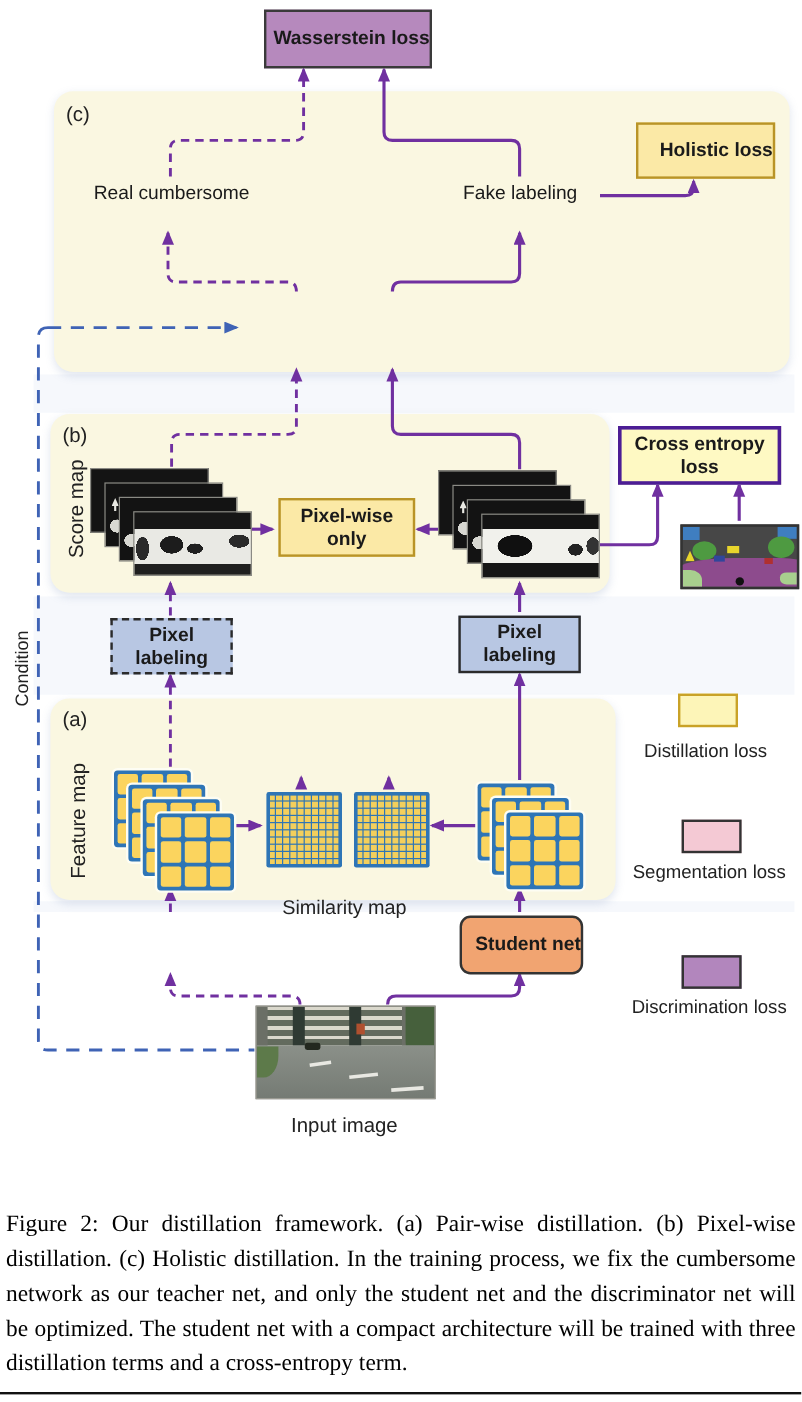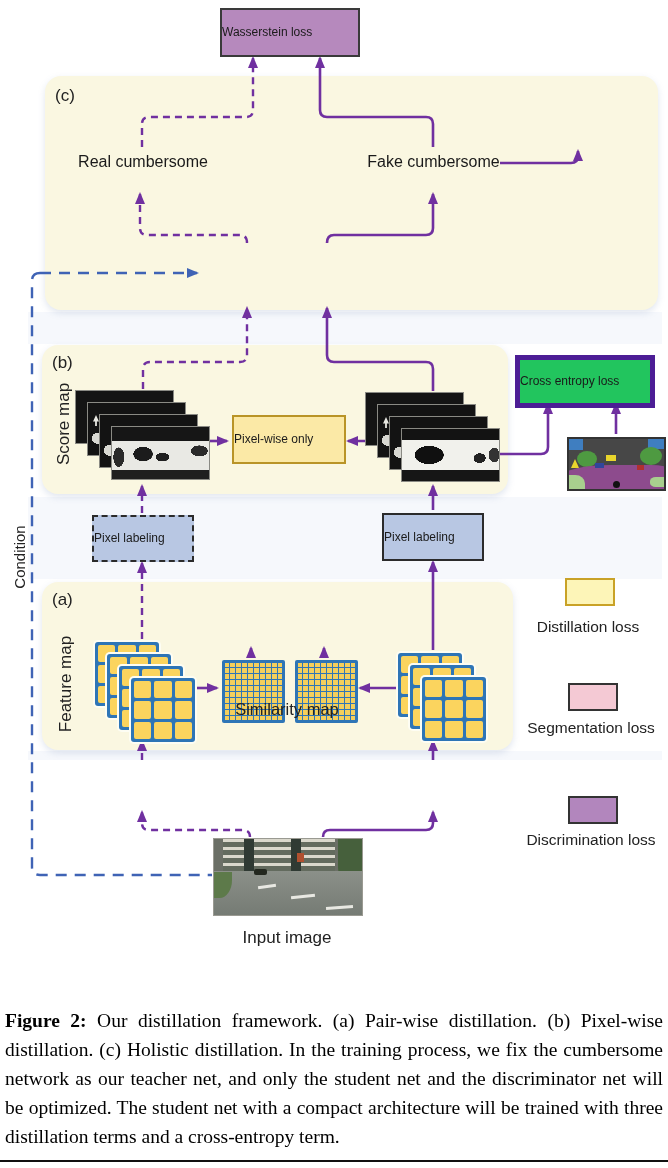--- a/index.html
+++ b/index.html
@@ -6,25 +6,25 @@
   #canvas{position:relative;width:668px;height:1168px;background:#ffffff;overflow:hidden;
           font-family:"Liberation Sans",sans-serif;color:#1a1a1a;}
   .abs{position:absolute;box-sizing:border-box;}
   
   .band{position:absolute;left:28px;width:634px;background:#eef2f9;opacity:.55;}
   
   .panel{position:absolute;background:#faf7e1;border-radius:16px;
          box-shadow:0 3px 7px rgba(120,140,180,.22);}
   .panel-label{position:absolute;font-size:17px;color:#222;}
   
-  .node{position:absolute;display:flex;align-items:center;justify-content:flex-start;
-        text-align:center;font-size:12px;line-height:19px;color:#1a1a1a;}
+  .node{position:absolute;display:flex;align-items:center;justify-content:flex-end;
+        text-align:center;font-size:16px;line-height:19px;color:#1a1a1a;font-weight:bold;}
   .purple{background:#b689bd;border:2px solid #3a3a3a;}
   .yellow{background:#fbe9a6;border:2px solid #b99427;}
-  .pink{background:#22c55e;border:5px solid #4c1d95;}
+  .pink{background:#fef9c3;border:3px solid #4c1d95;}
   .blue{background:#b8c7e3;border:2px solid #2b2b2b;}
   .blue.dashed{border-style:dashed;}
   .orange{background:#f1a471;border:2.5px solid #333;border-radius:9px;}
   .orange.dashed{border-style:dashed;}
   .emb{position:absolute;font-size:16px;text-align:center;color:#1a1a1a;}
   
   .disc-part{position:absolute;width:146px;height:58px;background:#c6a3cd;
              border:2.5px solid #333;border-radius:9px;box-sizing:border-box;}
   .disc-part.dash{border-style:dashed;}
   .disc-part.solid{display:flex;align-items:center;justify-content:center;
@@ -64,21 +64,21 @@
   .swatch{position:absolute;width:46px;height:24px;}
   .legend-label{position:absolute;width:170px;text-align:center;font-size:15.5px;color:#222;}
   
   .photo{position:absolute;overflow:hidden;border:1px solid #9a9a92;background:#6b6f66;}
   .seg{position:absolute;overflow:hidden;border:2px solid #333;background:#474747;}
   .txt-label{position:absolute;text-align:center;font-size:16.5px;color:#222;}
   
   .caption{position:absolute;left:0;right:0;top:1006px;padding:0 5px;
            font-family:"Liberation Serif",serif;font-size:19.5px;line-height:29px;
            text-align:justify;color:#000;}
-  .caption b{font-weight:bold;}
+  .caption b{font-weight:normal;}
   .rule{position:absolute;left:0;top:1160px;width:668px;height:2px;background:#111;}
   svg{position:absolute;left:0;top:0;pointer-events:none;}
 </style>
 </head>
 <body>
 
 <div id="canvas">
 
   <div class="band" style="top:312px;height:32px;"></div>
   <div class="band" style="top:497px;height:82px;"></div>
@@ -137,21 +137,24 @@
       <path d="M 324,657 V 648" marker-end="url(#ap)"></path>
       <path d="M 400,688 H 360" marker-end="url(#ap)"></path>
     </g>
   </svg>
 
   <div class="node purple" style="left:220px;top:8px;width:136px;height:45px;">
     <span>Wasserstein loss</span>
   </div>
 
   <div class="emb" style="left:78px;top:153px;width:130px;">Real cumbersome</div>
-  <div class="emb" style="left:367px;top:153px;width:133px;">Fake cumbersome</div>
+  <div class="emb" style="left:367px;top:153px;width:133px;">Fake labeling</div>
+  <div class="node yellow" style="left:530px;top:102px;width:112px;height:43px;">
+    <span>Holistic loss</span>
+  </div>
 
   <div class="rot" style="left:64px;top:424px;">Score map</div>
   <div class="abs" style="left:75px;top:390px;width:134px;height:89px;">
     <div class="sm" style="left:0;top:0;"></div>
     <div class="sm mid glyph" style="left:12px;top:12px;"></div>
     <div class="sm mid" style="left:24px;top:24px;"></div>
     <div class="sm front-t" style="left:36px;top:36px;"></div>
   </div>
   <div class="node yellow" style="left:232px;top:415px;width:110px;height:45px;">
     <span>Pixel-wise only</span>
@@ -431,21 +434,21 @@
       <div class="cell"></div>
       <div class="cell"></div>
       <div class="cell"></div>
       <div class="cell"></div>
       <div class="cell"></div>
       <div class="cell"></div>
       <div class="cell"></div>
       <div class="cell"></div>
       <div class="cell"></div>
     </div>
-  <div class="txt-label" style="left:212px;top:700px;width:150px;">Similarity map</div>
+  <div class="txt-label" style="left:212px;top:748px;width:150px;">Similarity map</div>
   <div class="abs" style="left:398px;top:653px;width:83px;height:83px;">
     <div class="fmap" style="left:0;top:0;">
         <div class="cell"></div>
         <div class="cell"></div>
         <div class="cell"></div>
         <div class="cell"></div>
         <div class="cell"></div>
         <div class="cell"></div>
         <div class="cell"></div>
         <div class="cell"></div>
@@ -468,20 +471,23 @@
         <div class="cell"></div>
         <div class="cell"></div>
         <div class="cell"></div>
         <div class="cell"></div>
         <div class="cell"></div>
         <div class="cell"></div>
         <div class="cell"></div>
       </div>
   </div>
 
+  <div class="node orange" style="left:383px;top:763px;width:99px;height:45px;">
+    <span>Student net</span>
+  </div>
 
   <div class="photo" style="left:213px;top:838px;width:148px;height:76px;">
     <div class="abs" style="left:6%;top:0;width:76%;height:44%;background:repeating-linear-gradient(180deg,#dad8cc 0 3px,#636b5e 3px 8px);"></div>
     <div class="abs" style="left:20%;top:0;width:7%;height:48%;background:#2f3a33;"></div>
     <div class="abs" style="left:52%;top:0;width:7%;height:48%;background:#2f3a33;"></div>
     <div class="abs" style="left:56%;top:18%;width:5%;height:12%;background:#b0502f;"></div>
     <div class="abs" style="right:0;top:0;width:16%;height:58%;background:#46603c;border-radius:0 0 0 35%;"></div>
     <div class="abs" style="left:0;top:42%;width:100%;height:58%;background:linear-gradient(#8b9089,#757b74);"></div>
     <div class="abs" style="left:0;top:44%;width:12%;height:34%;background:#5d7a4a;border-radius:0 0 70% 0;"></div>
     <div class="abs" style="left:30%;top:60%;width:12%;height:3px;background:#e8e8e2;transform:rotate(-8deg);"></div>

